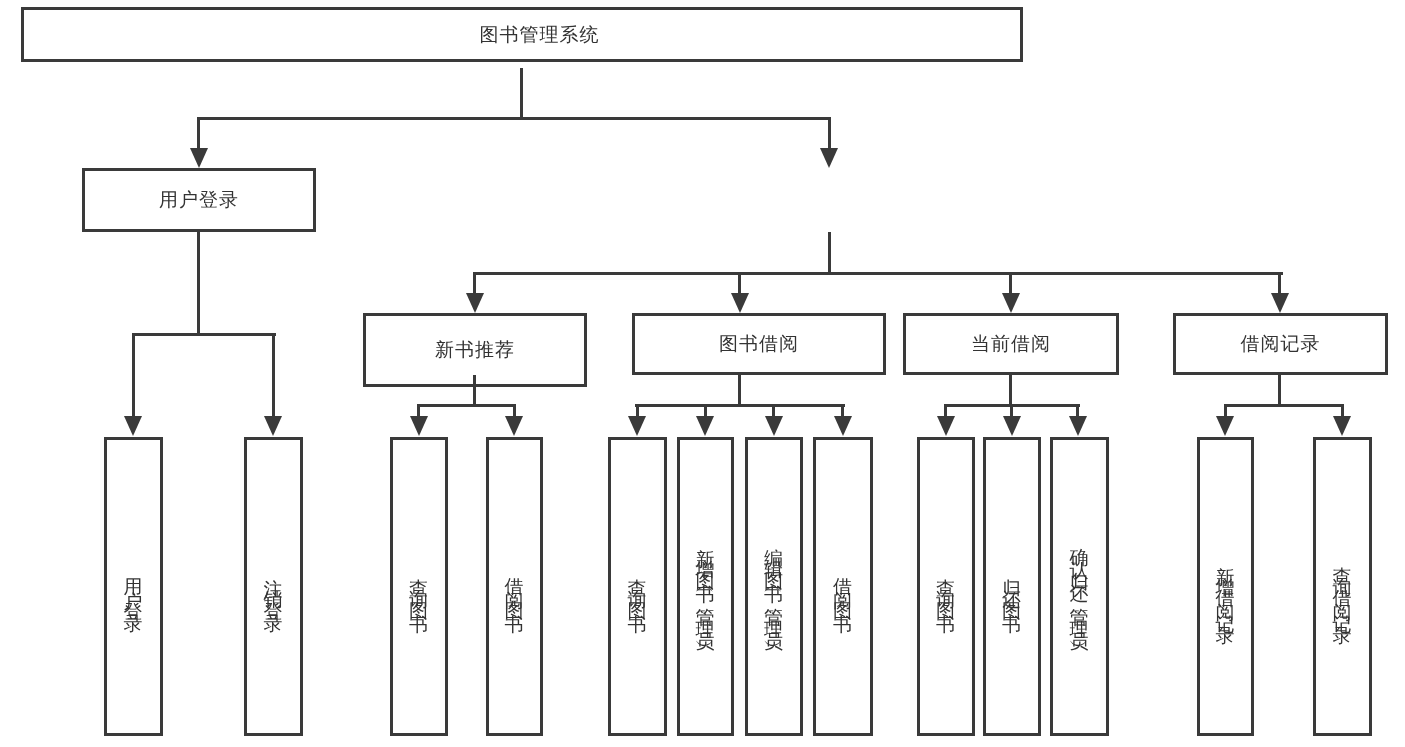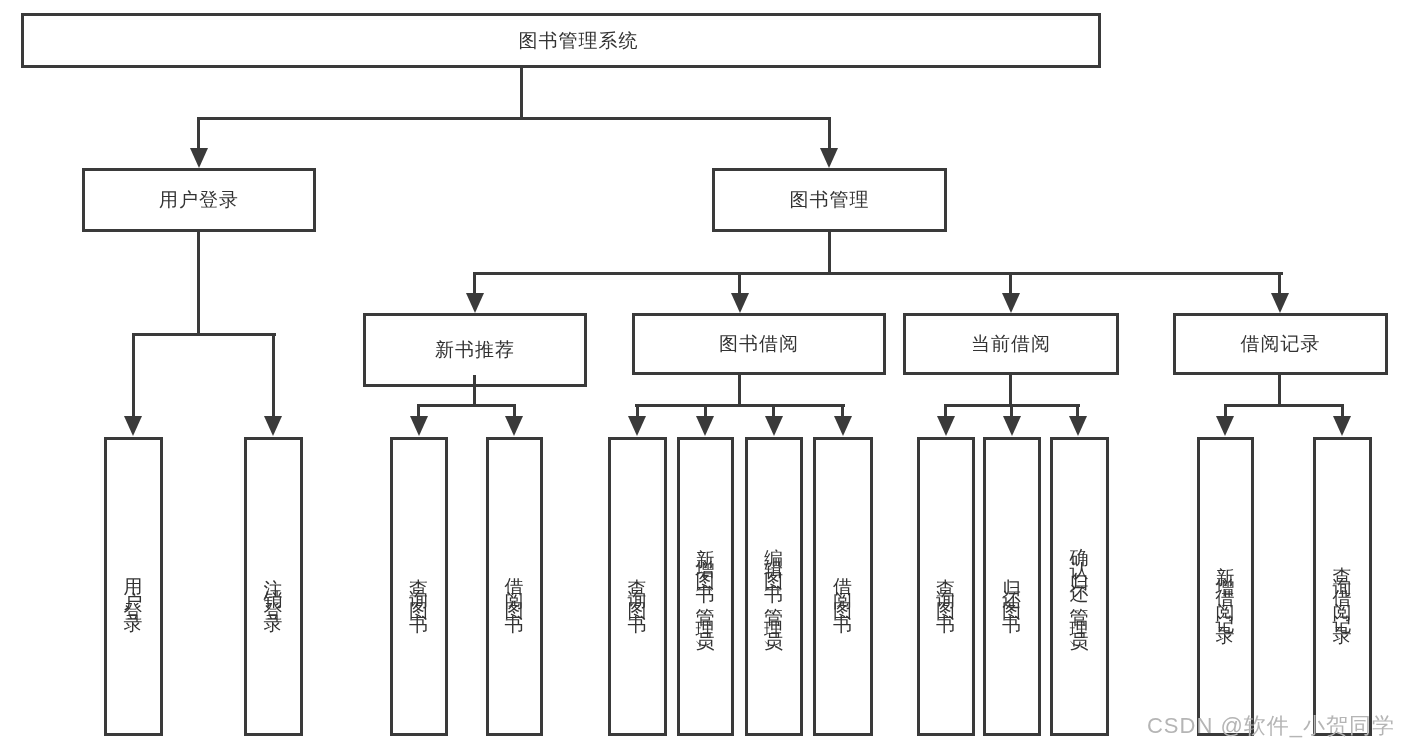--- a/index.html
+++ b/index.html
@@ -51,36 +51,33 @@
     color:#b5b5b5;
     letter-spacing:1px;
     z-index:5;
   }
 </style>
 </head>
 <body>
 
 <div class="stage">
 
-  <div class="box" style="left:21px;top:13px;width:1080px;height:55px;padding-left:35px;">
+  <div class="box" style="left:21px;top:7px;width:1002px;height:55px;padding-left:35px;">
     <span>图书管理系统</span>
   </div>
 
   <div class="vline" style="left:520px;top:68px;height:50px;"></div>
   <div class="hline" style="left:197px;top:117px;width:634px;"></div>
   <div class="vline" style="left:197px;top:119px;height:30px;"></div>
   <div class="vline" style="left:828px;top:119px;height:30px;"></div>
   <div class="arrow" style="left:190px;top:148px;"></div>
   <div class="arrow" style="left:820px;top:148px;"></div>
 
   <div class="box" style="left:82px;top:168px;width:234px;height:64px;">
     <span>用户登录</span>
-  </div>
-  <div class="box" style="left:712px;top:168px;width:235px;height:64px;">
-    <span>图书管理</span>
   </div>
 
   <div class="vline" style="left:197px;top:232px;height:104px;"></div>
   <div class="hline" style="left:132px;top:333px;width:144px;"></div>
   <div class="vline" style="left:132px;top:335px;height:82px;"></div>
   <div class="vline" style="left:272px;top:335px;height:82px;"></div>
   <div class="arrow" style="left:124px;top:416px;"></div>
   <div class="arrow" style="left:264px;top:416px;"></div>
 
   <div class="vline" style="left:828px;top:232px;height:42px;"></div>
@@ -178,15 +175,14 @@
     <span class="vtext">确认归还（管理员）</span>
   </div>
 
   <div class="box leaf" style="left:1197px;top:437px;width:57px;height:299px;">
     <span class="vtext">新增借阅记录</span>
   </div>
   <div class="box leaf" style="left:1313px;top:437px;width:59px;height:299px;">
     <span class="vtext">查询借阅记录</span>
   </div>
 
-  <div class="watermark">CSDN @软件_小贺同学</div>
 
 </div>
 
 </body></html>

